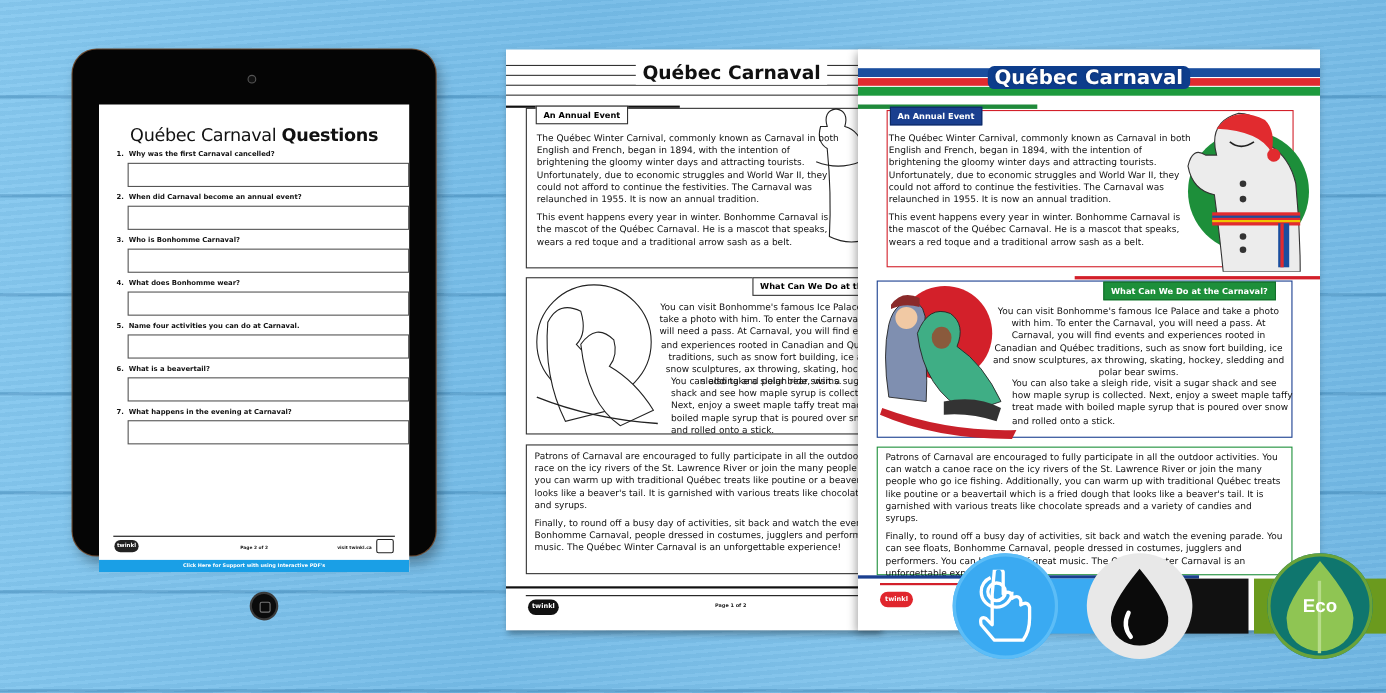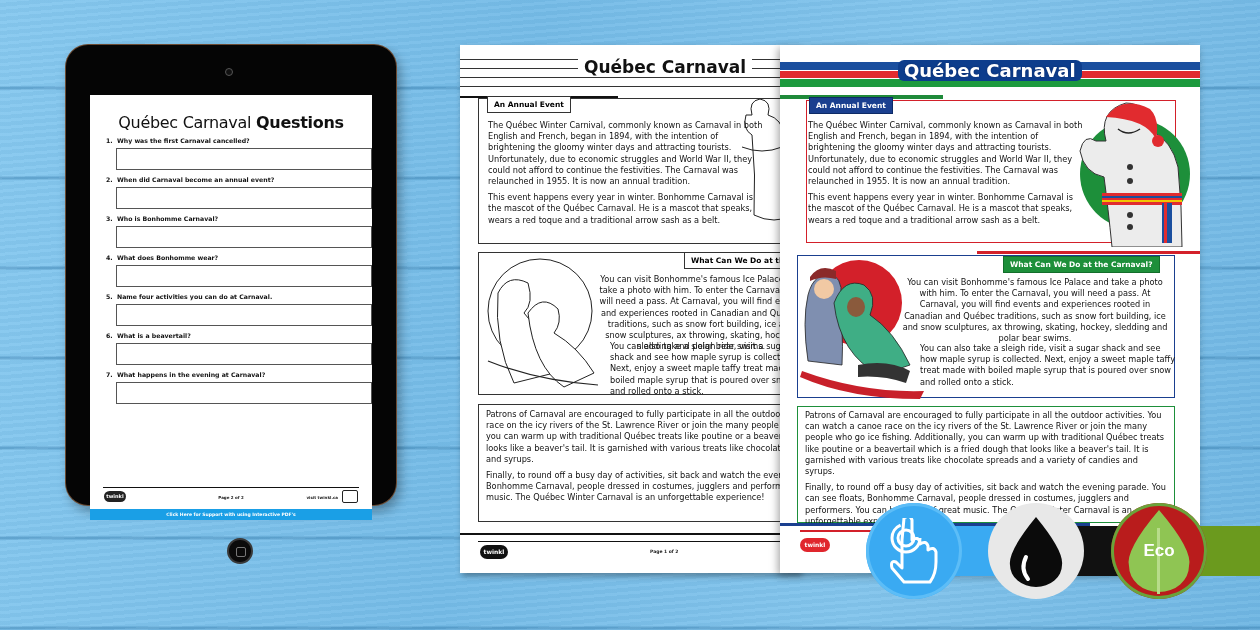--- a/index.html
+++ b/index.html
@@ -101,21 +101,21 @@
   .c-logo { position:absolute; left:20px; top:493px; width:30px; height:14px; border-radius:7px; background:#e0262d; color:#fff; font-size:6px; font-weight:bold; text-align:center; line-height:14px; }
 
   
   .badge-bar { position:absolute; top:526px; height:50px; }
   .bar-blue { left:905px; width:100px; background:#3aaaf2; }
   .bar-black { left:1025px; width:110px; background:#111; }
   .bar-green { left:1140px; width:120px; background:#6b9a1e; }
   .badge { position:absolute; top:503px; width:96px; height:96px; border-radius:50%; display:flex; align-items:center; justify-content:center; }
   .badge-interactive { left:866px; background:#3aaaf2; box-shadow:0 0 0 3px #5cbdf7 inset; }
   .badge-ink { left:988px; background:#e8e8e8; }
-  .badge-eco { left:1111px; background:#b91c1c; box-shadow:0 0 0 3px #6aa33a inset; }
+  .badge-eco { left:1152px; background:#0f766e; box-shadow:0 0 0 3px #6aa33a inset; }
   .eco-label { position:absolute; left:0; width:100%; top:38px; text-align:center; color:#fff; font-weight:bold; font-size:17px; font-family:"Liberation Sans", sans-serif; }
 </style>
 </head>
 <body>
 
 <div class="grain"></div>
 
 <div class="tablet">
   <div class="camera"></div>
   <div class="screen">

